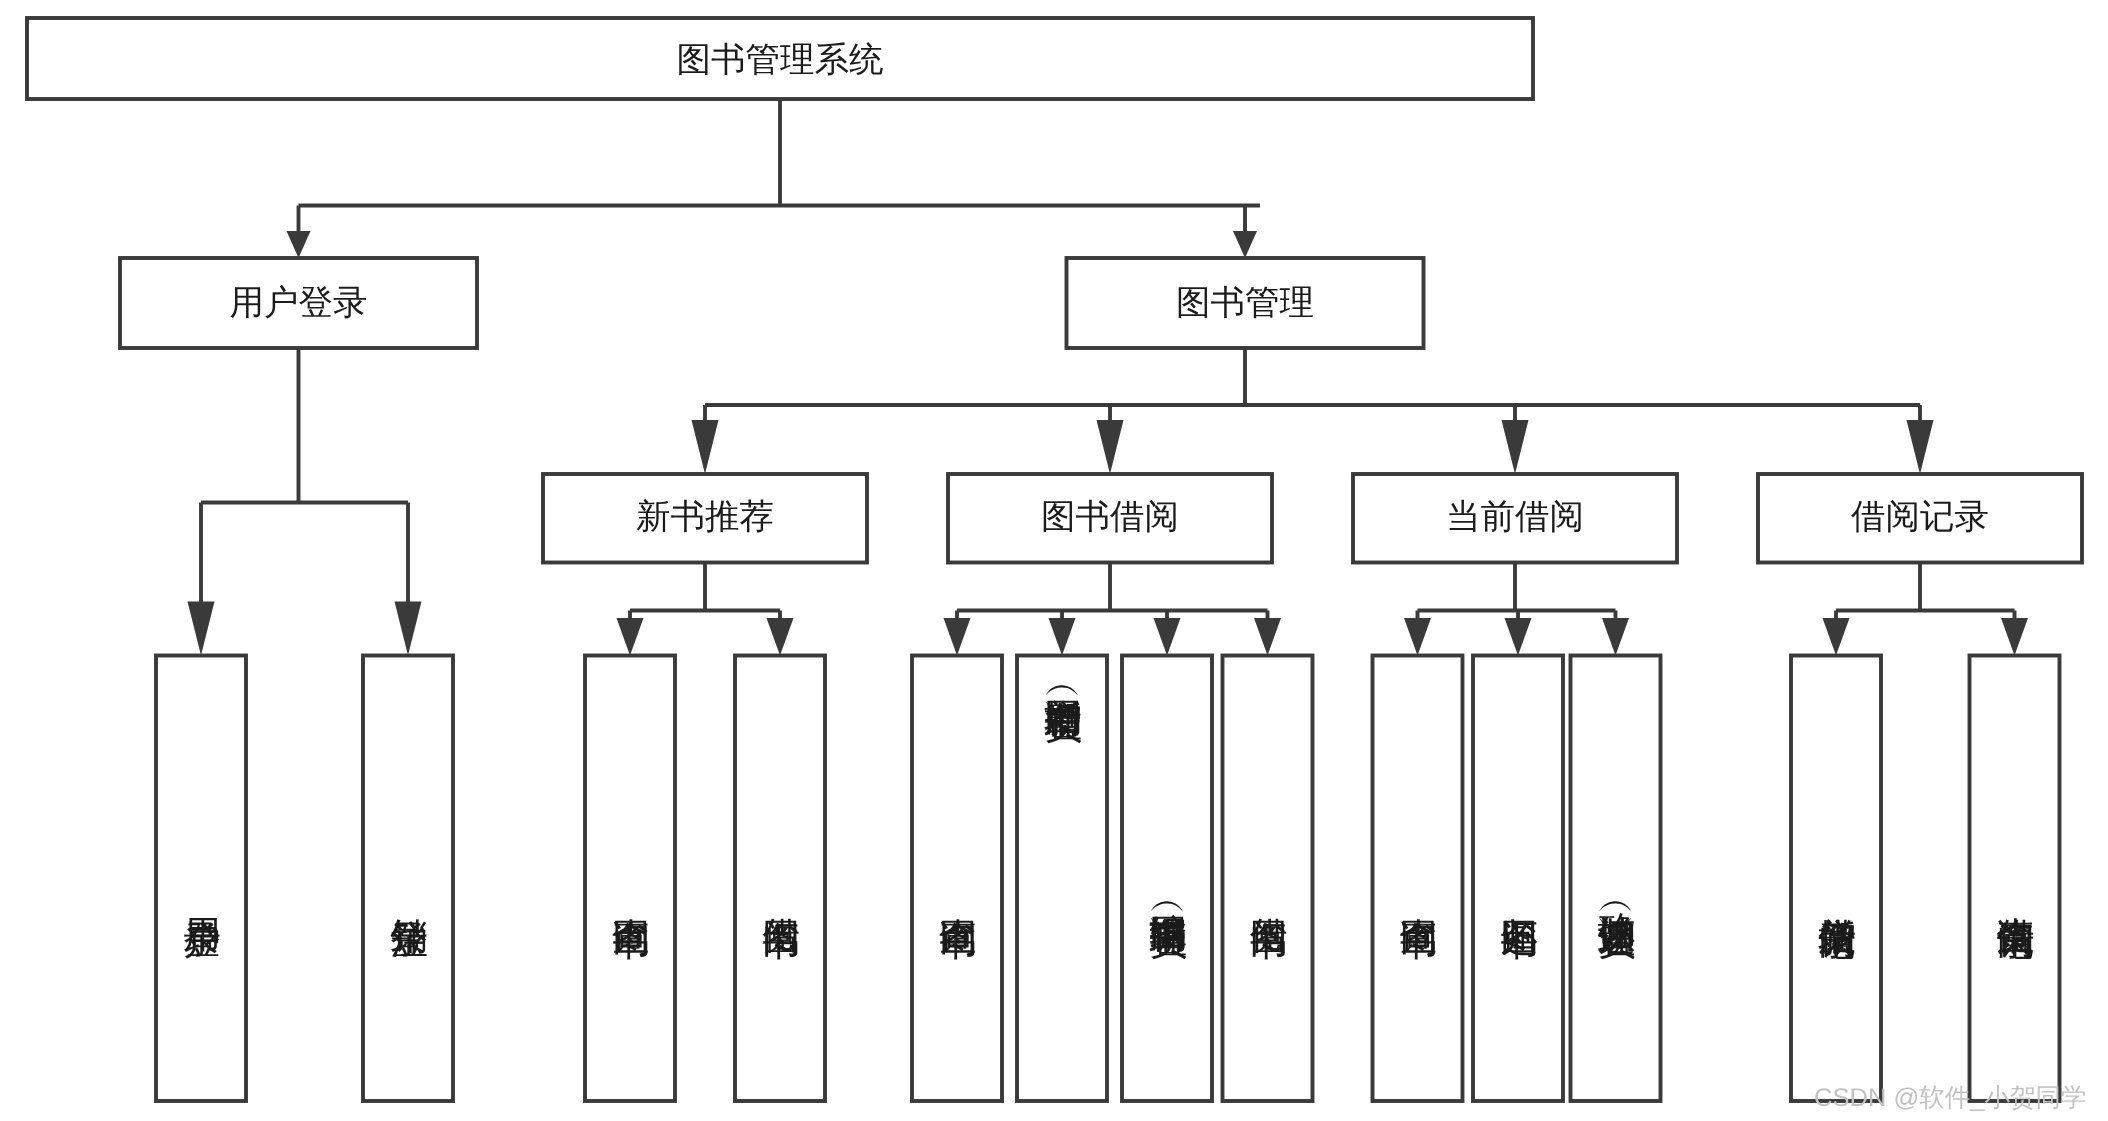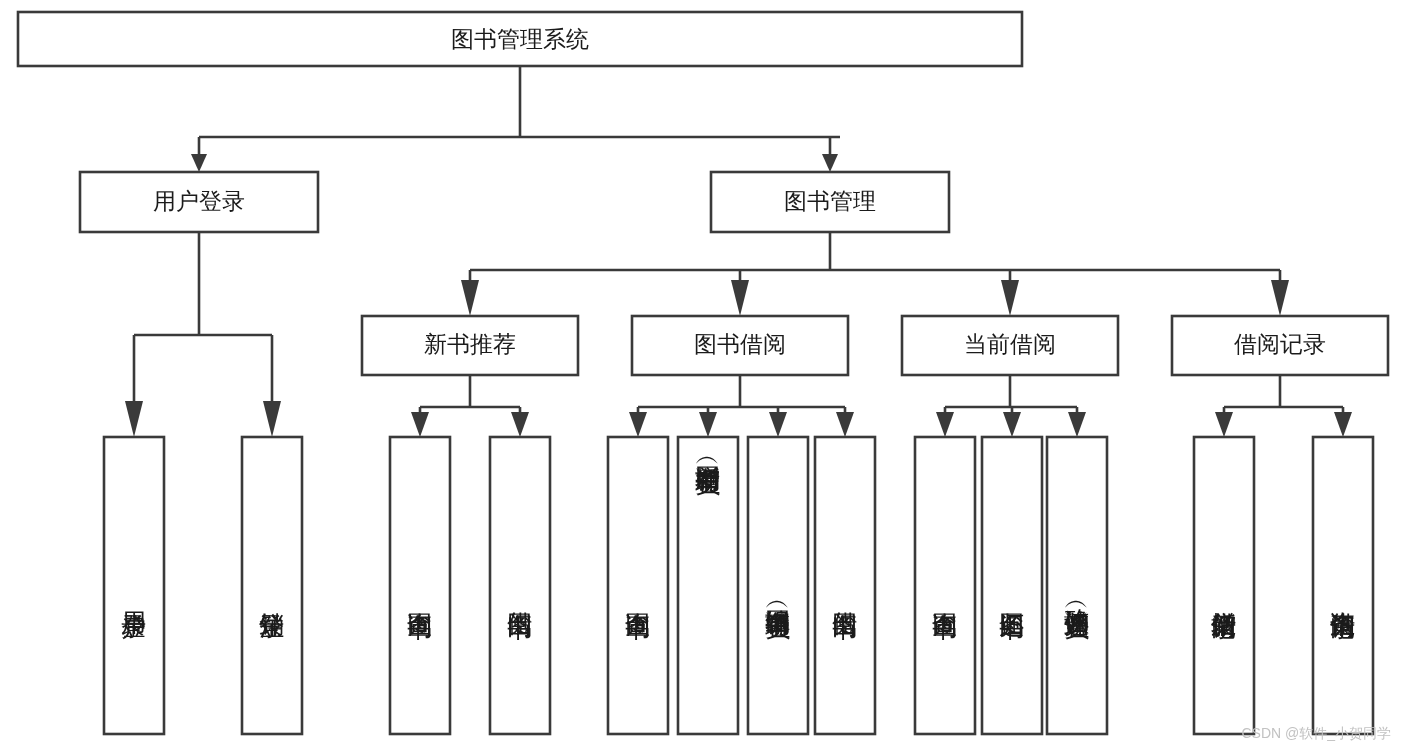--- a/index.html
+++ b/index.html
@@ -57,21 +57,21 @@
     letter-spacing: 1px;
     text-align: center;
     white-space: nowrap;
     pointer-events: none;
   }
   .watermark {
     position: absolute;
     right: 14px;
     bottom: 4px;
     font-family: "Liberation Sans", "DejaVu Sans", sans-serif;
-    font-size: 14px;
+    font-size: 17px;
     color: #c2c2c2;
     white-space: nowrap;
   }
 </style>
 </head>
 <body>
 
 <div id="diagram-root">
 
   <svg class="diagram-canvas" viewBox="0 0 1405 747">

